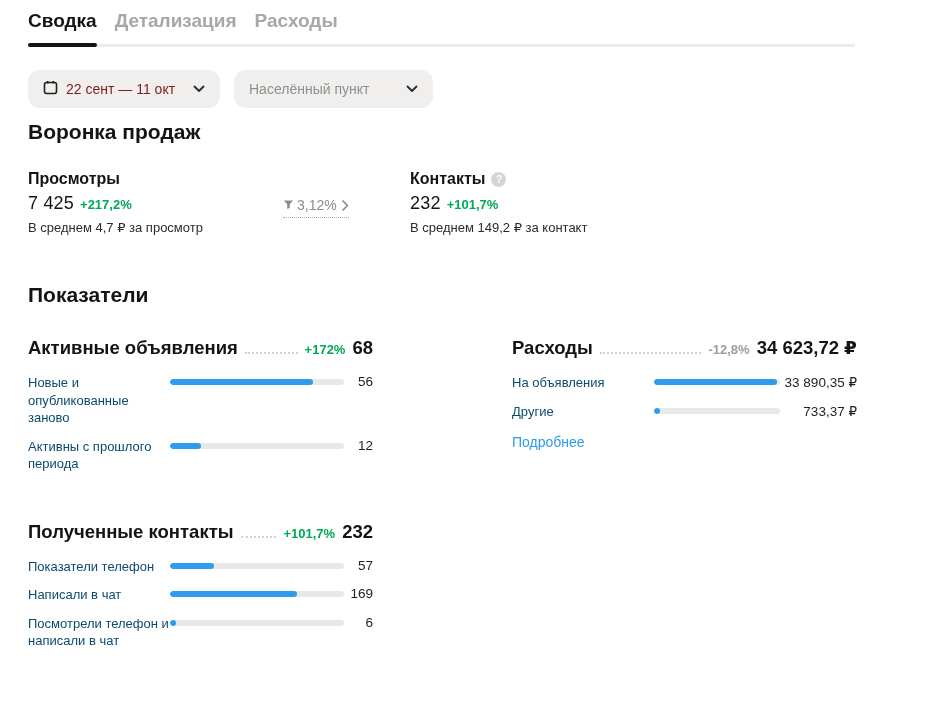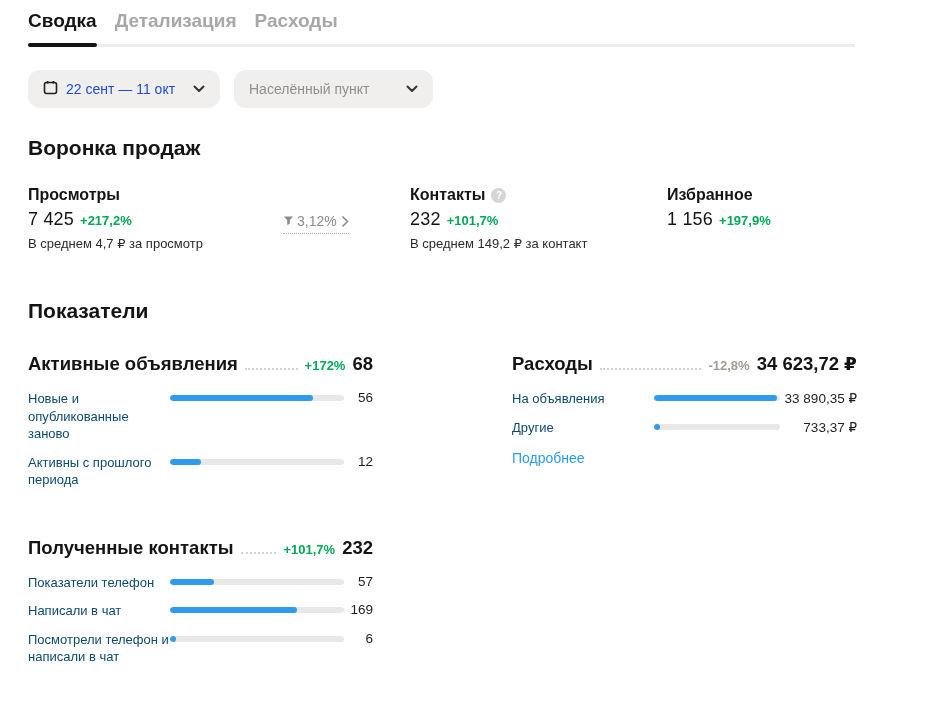--- a/index.html
+++ b/index.html
@@ -17,28 +17,28 @@
   .tab.active { color:#141414; }
   .tab.active::after { content:''; position:absolute; left:0; right:0; bottom:-3px; height:4px; background:#141414; border-radius:2px; }
 
   
   .filters { display:flex; gap:14px; margin-top:23px; width:827px; }
   .pill {
     height:38px; background:#f0efed; border-radius:12px; display:flex; align-items:center;
     justify-content:space-between; padding:0 15px; font-size:14px; cursor:pointer;
   }
   .pill .lft { display:flex; align-items:center; gap:8px; }
-  .pill-date { width:192px; color:#1d4ed8; }
+  .pill-date { width:192px; color:#7f1d1d; }
   .pill-cat { width:208px; } .pill-loc { width:199px; } .pill-ads { width:200px; }
   .ph { color:#8f8f8f; }
   .chev { display:flex; }
 
   
   .h1 { font-size:21px; font-weight:bold; }
-  .h-funnel { margin-top:28px; }
+  .h-funnel { margin-top:12px; }
   .h-ind { margin-top:48px; }
 
   
   .funnel-row { display:flex; margin-top:26px; }
   .fcol1 { width:255px; } .fconv { width:127px; } .fcol2 { width:257px; } .fcol3 { flex:1; }
   .m-name { font-size:16px; font-weight:bold; display:flex; align-items:center; gap:6px; }
   .m-valrow { margin-top:5px; display:flex; align-items:baseline; gap:6px; }
   .m-val { font-size:18px; font-weight:normal; letter-spacing:.2px; }
   .m-delta { font-size:13px; font-weight:bold; color:#00a956; }
   .m-note { margin-top:6px; font-size:13px; color:#2b2b2b; }
@@ -136,27 +136,20 @@
         <span>Контакты</span>
         <span class="help">?</span>
       </div>
       <div class="m-valrow">
         <span class="m-val">232</span>
         <span class="m-delta">+101,7%</span>
       </div>
       <div class="m-note">В среднем 149,2 ₽ за контакт</div>
     </div>
 
-    <div class="fcol3">
-      <div class="m-name">Избранное</div>
-      <div class="m-valrow">
-        <span class="m-val">1 156</span>
-        <span class="m-delta">+197,9%</span>
-      </div>
-    </div>
   </div>
 
   <div class="h1 h-ind">Показатели</div>
 
   <div class="blocks">
 
     <div class="blk">
       <div class="blk-title">
         <span class="blk-name">Активные объявления</span>
         <span class="leader"></span>

